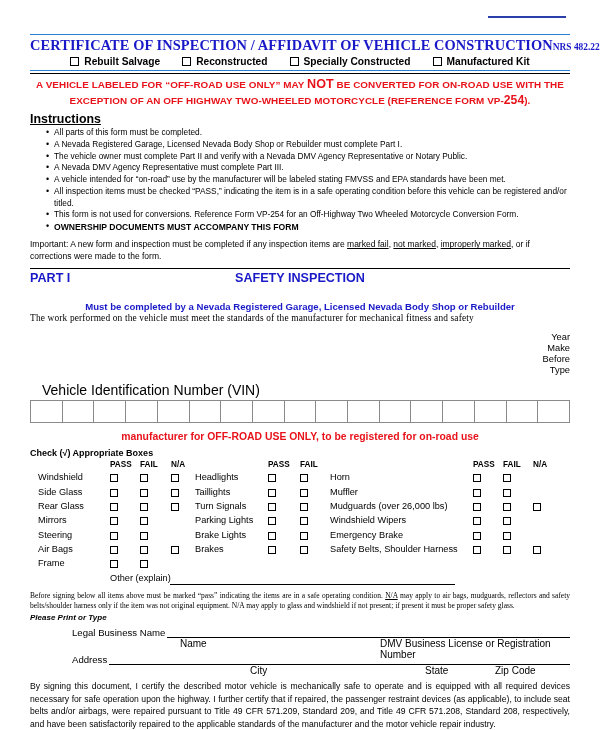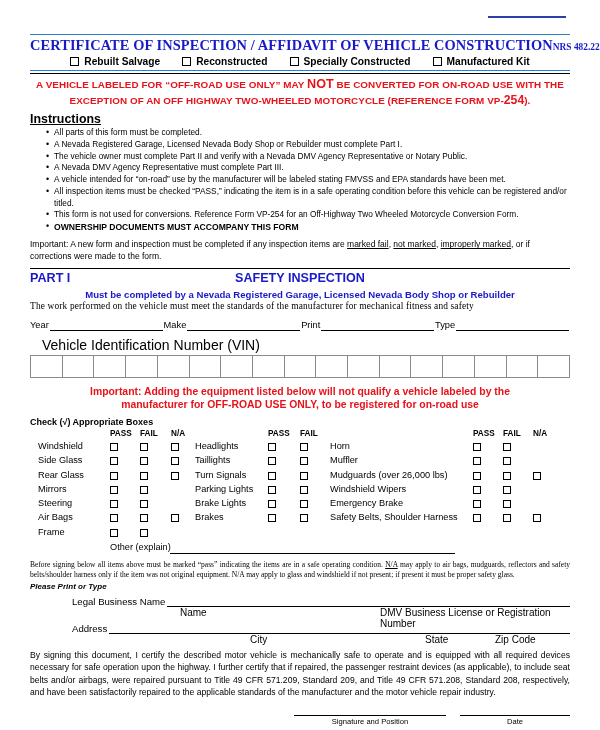--- a/index.html
+++ b/index.html
@@ -87,28 +87,28 @@
   .part-label {
     font-size: 12.6px; font-weight: bold; color: #1919c8;
     position: absolute; left: 0; top: 0;
   }
   .part-title {
     font-size: 12.6px; font-weight: bold; color: #1919c8;
     text-align: center; width: 100%;
   }
   .part-sub {
     text-align: center; color: #1919c8; font-weight: bold;
-    font-size: 9.6px; margin-top: 3px;
+    font-size: 9.6px; margin-top: 15px;
   }
   .part-sub2 { font-size: 9.4px; margin-top: 1px; letter-spacing: .15px; font-family: Liberation Serif, serif; }
 
   
   .vfields {
-    display: flex; align-items: flex-start; font-size: 9.3px;
-    margin-top: 9px; gap: 0;
+    display: flex; align-items: flex-end; font-size: 9.3px;
+    margin-top: 9px; gap: 0; flex-direction: column;
   }
   .vfields .lbl { white-space: nowrap; }
   .vfields .ln { flex: 1; border-bottom: 1px solid #000; height: 11px; margin: 0 1px; }
   .vin-lbl { font-size: 14px; margin: 6px 0 2px 12px; }
   .vin-grid { display: flex; width: 100%; }
   .vin-cell {
     flex: 1; height: 23px; border: 1px solid #8a8a8a;
     border-right: none; background: #fff;
   }
   .vin-cell:last-child { border-right: 1px solid #8a8a8a; }
@@ -231,21 +231,21 @@
     <div class="part-title">SAFETY INSPECTION</div>
   </div>
   <div class="part-sub">Must be completed by a Nevada Registered Garage, Licensed Nevada Body Shop or Rebuilder</div>
   <div class="part-sub2">The work performed on the vehicle must meet the standards of the manufacturer for mechanical fitness and safety</div>
 
   <div class="vfields">
     <span class="lbl">Year</span>
     <span class="ln"></span>
     <span class="lbl">Make</span>
     <span class="ln"></span>
-    <span class="lbl">Print</span>
+    <span class="lbl">Before</span>
     <span class="ln"></span>
     <span class="lbl">Type</span>
     <span class="ln"></span>
   </div>
 
   <div class="vin-lbl">Vehicle Identification Number (VIN)</div>
   <div class="vin-grid">
     <span class="vin-cell"></span>
     <span class="vin-cell"></span>
     <span class="vin-cell"></span>
@@ -259,21 +259,20 @@
     <span class="vin-cell"></span>
     <span class="vin-cell"></span>
     <span class="vin-cell"></span>
     <span class="vin-cell"></span>
     <span class="vin-cell"></span>
     <span class="vin-cell"></span>
     <span class="vin-cell"></span>
   </div>
 
   <div class="imp-red">
-    <div>Important:  Adding the equipment listed below will not qualify a vehicle labeled by the</div>
     <div>manufacturer for OFF-ROAD USE ONLY, to be registered for on-road use</div>
   </div>
 
   <div class="check-lbl">Check (√) Appropriate Boxes</div>
 
   <div class="insp">
     <div class="insp-hdr">
       <span class="c1p">PASS</span>
       <span class="c1f">FAIL</span>
       <span class="c1a">N/A</span>

